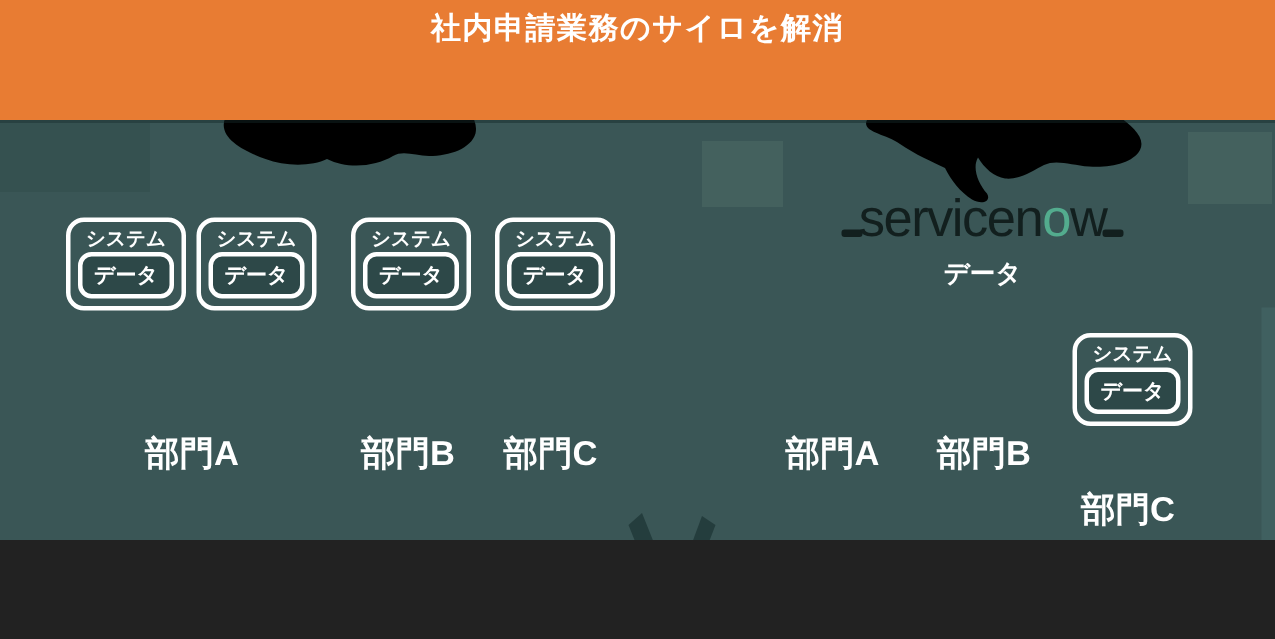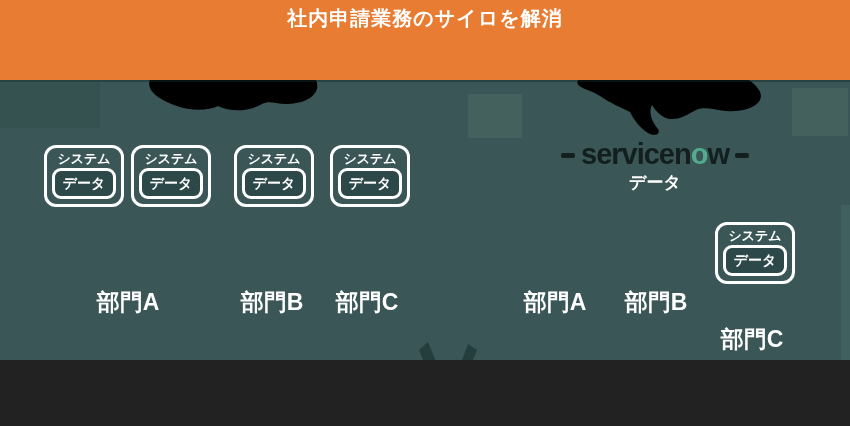--- a/index.html
+++ b/index.html
@@ -39,22 +39,22 @@
   .p5{left:715px;top:222px}
   
   .dept{
     position:absolute;transform:translateX(-50%);
     color:#ffffff;font-weight:bold;font-size:23px;white-space:nowrap;
   }
   .dA-l{left:128px;top:287px}.dB-l{left:272px;top:287px}.dC-l{left:367px;top:287px}
   .dA-r{left:555px;top:287px}.dB-r{left:656px;top:287px}.dC-r{left:752px;top:324px}
   
   .sn-logo{
-    position:absolute;left:655px;top:138px;transform:translateX(-50%);
-    font-size:29px;font-weight:bold;letter-spacing:-1px;color:#121f1e;
+    position:absolute;left:655px;top:126px;transform:translateX(-50%);
+    font-size:35px;font-weight:normal;letter-spacing:-1px;color:#121f1e;
     white-space:nowrap;
   }
   .sn-o{color:#53ac8e;}
   .logo-dash{position:absolute;height:5px;background:#121f1e;border-radius:2px;top:153px;}
   .dash-left{left:561px;width:14px;}
   .dash-right{left:735px;width:14px;}
   .sn-data{
     position:absolute;left:655px;top:171px;transform:translateX(-50%);
     color:#ffffff;font-weight:bold;font-size:17px;
   }

